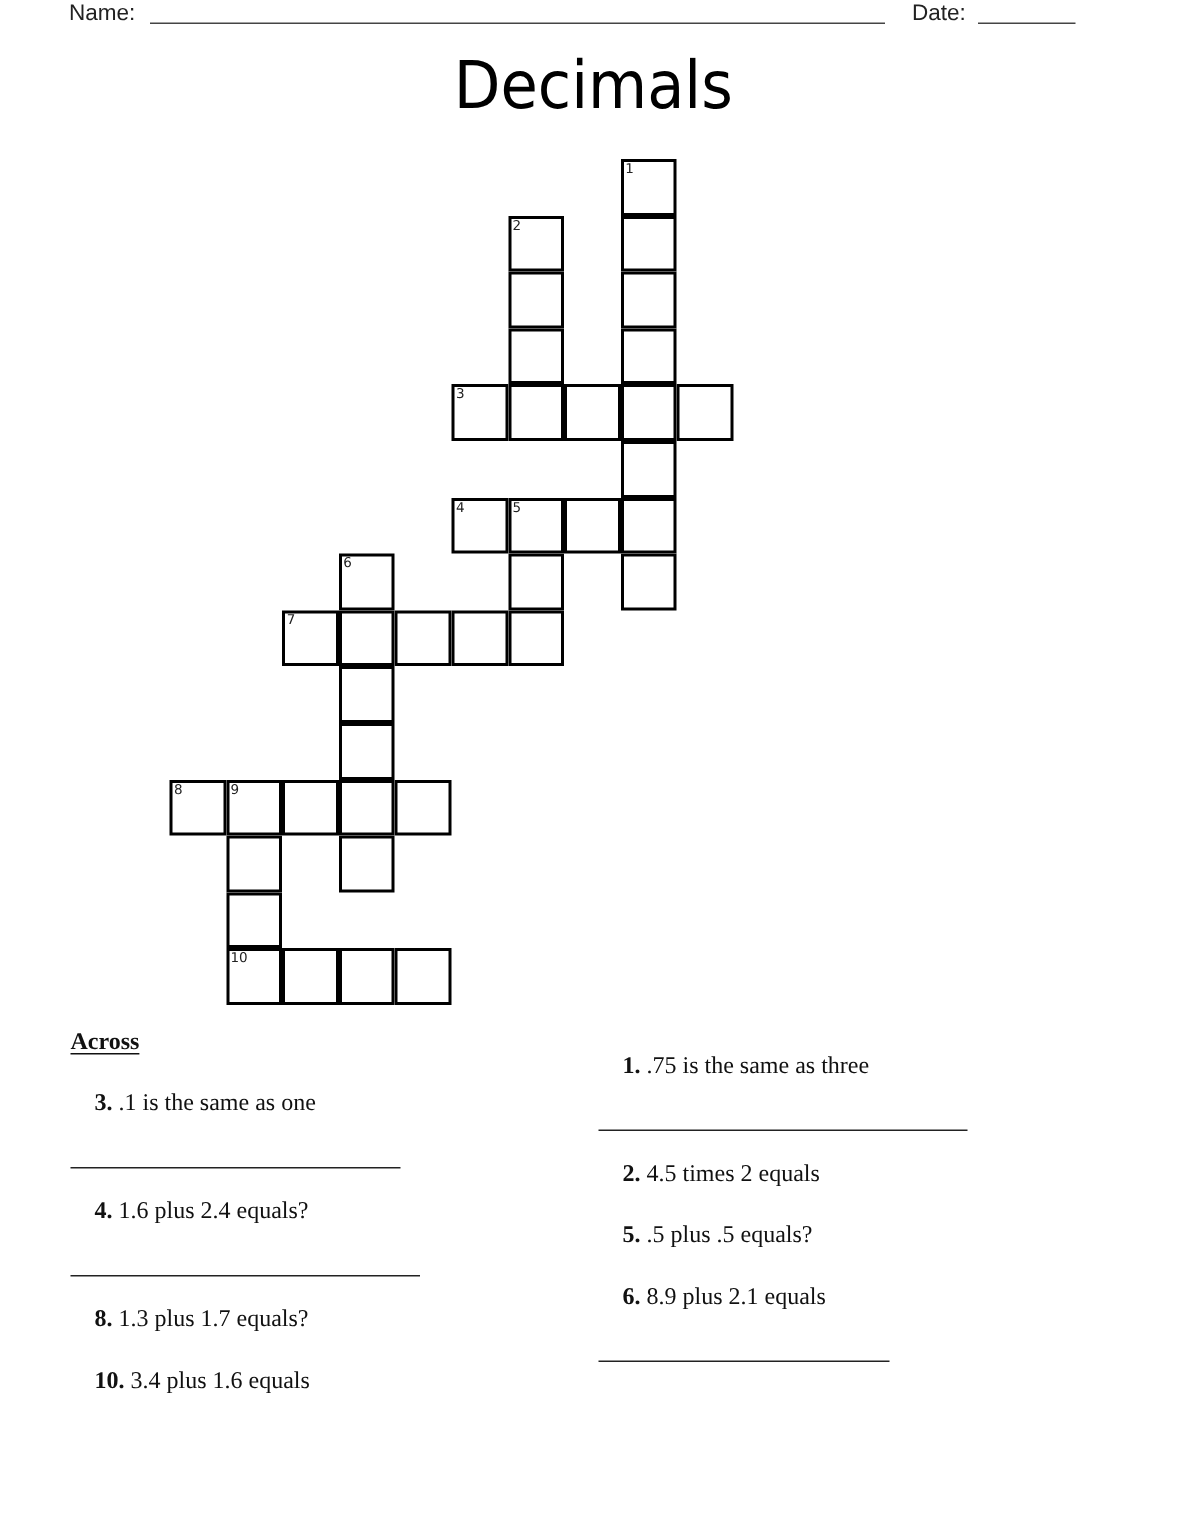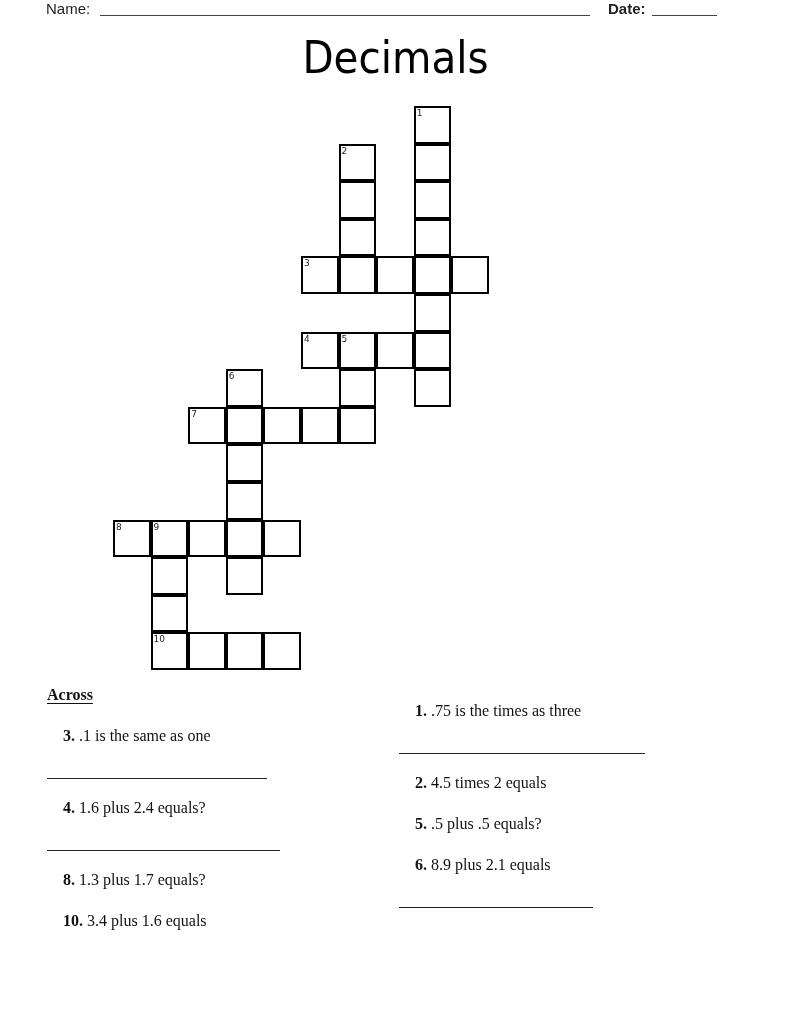--- a/index.html
+++ b/index.html
@@ -1,20 +1,20 @@
 <!DOCTYPE html>
 <html><head>
 <meta charset="utf-8">
 <style>
   html, body { margin: 0; padding: 0; background: #ffffff; }
   body { width: 791px; height: 1024px; position: relative; overflow: hidden; font-family: "DejaVu Sans", sans-serif; color: #111; }
   .header { position: absolute; top: 0; left: 0; width: 723px; height: 22px; font-family: "Liberation Sans", sans-serif; font-size: 15px; color: #222; }
   .name-label { position: absolute; left: 46px; top: 0px; }
   .name-line { position: absolute; left: 100px; top: 15px; width: 490px; border-bottom: 1px solid #444; }
-  .date-label { position: absolute; left: 608px; top: 0px; font-weight: bold; }
+  .date-label { position: absolute; left: 608px; top: 0px; }
   .date-line { position: absolute; left: 652px; top: 15px; width: 65px; border-bottom: 1px solid #444; }
   .title { position: absolute; left: 0; top: 32px; width: 791px; text-align: center; font-family: "DejaVu Sans", sans-serif; font-size: 44px; color: #000; letter-spacing: 0px; transform: scaleX(0.92); transform-origin: center; }
   .grid { position: absolute; left: 0; top: 0; width: 791px; height: 690px; }
   .cell { position: absolute; width: 37.6px; height: 37.6px; box-sizing: border-box; border: 2px solid #000; background: #fff; margin-left: -1px; margin-top: -1px; }
   .cell .num { position: absolute; left: 1px; top: 0px; font-size: 9px; font-family: "DejaVu Sans", sans-serif; color: #222; line-height: 10px; }
   .clues { position: absolute; top: 682px; font-family: Liberation Serif, serif; font-size: 16px; line-height: 25px; color: #111; }
   .clues.across { left: 47px; width: 340px; }
   .clues.down { left: 399px; width: 340px; }
   .clue-head { font-weight: bold; text-decoration: underline; text-underline-offset: 3px; margin-bottom: 3px; }
   .clue { margin: 16px; }
@@ -102,20 +102,20 @@
       <span class="blank" style="width: 220px;"></span>
       <div class="clue"><b>4.</b><span> 1.6 plus 2.4 equals?</span></div>
       <span class="blank" style="width: 233px;"></span>
       <div class="clue"><b>8.</b><span> 1.3 plus 1.7 equals?</span></div>
       <div class="clue"><b>10.</b><span> 3.4 plus 1.6 equals</span></div>
     </div>
 </div>
 
 <div class="clues down">
   <div id="down-list">
-      <div class="clue"><b>1.</b><span> .75 is the times as three</span></div>
+      <div class="clue"><b>1.</b><span> .75 is the same as three</span></div>
       <span class="blank" style="width: 246px;"></span>
       <div class="clue"><b>2.</b><span> 4.5 times 2 equals</span></div>
       <div class="clue"><b>5.</b><span> .5 plus .5 equals?</span></div>
       <div class="clue"><b>6.</b><span> 8.9 plus 2.1 equals</span></div>
       <span class="blank" style="width: 194px;"></span>
     </div>
 </div>
 
 </body></html>

